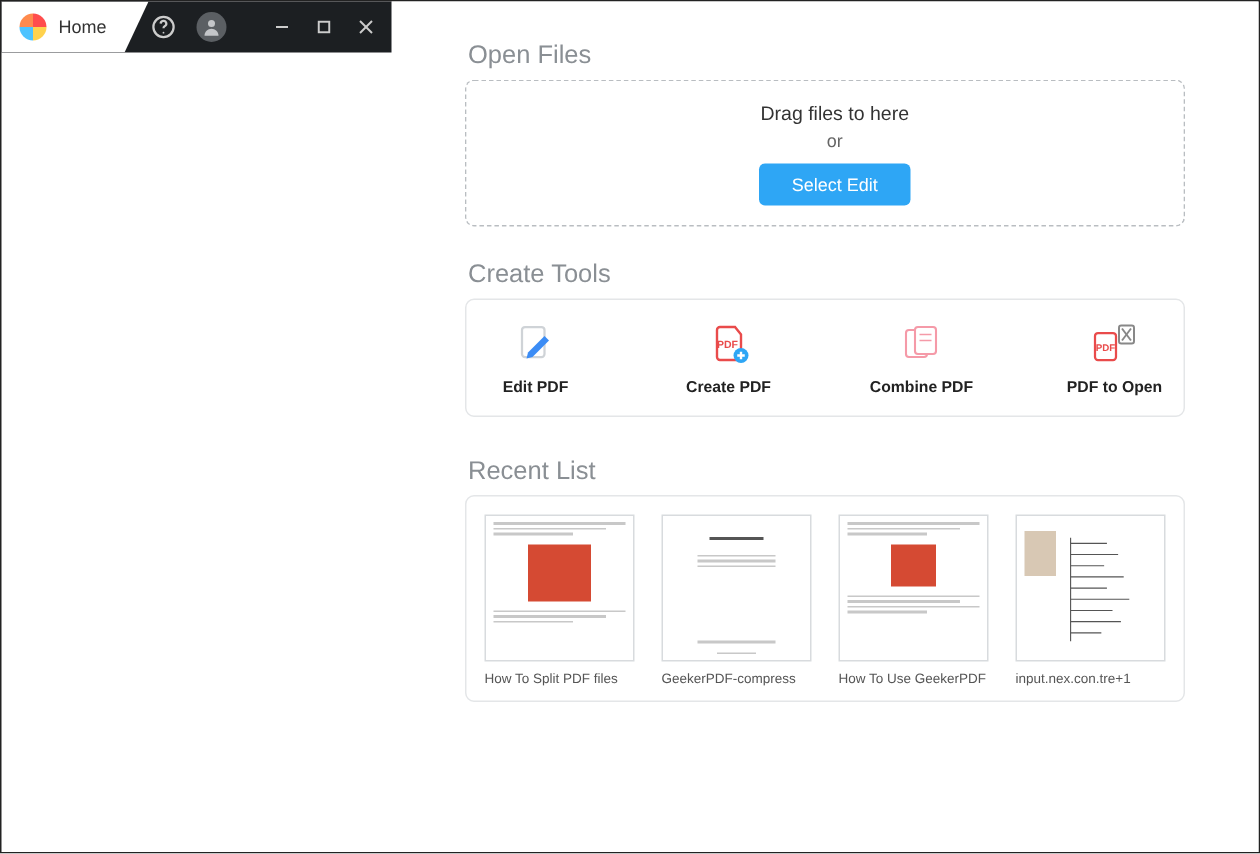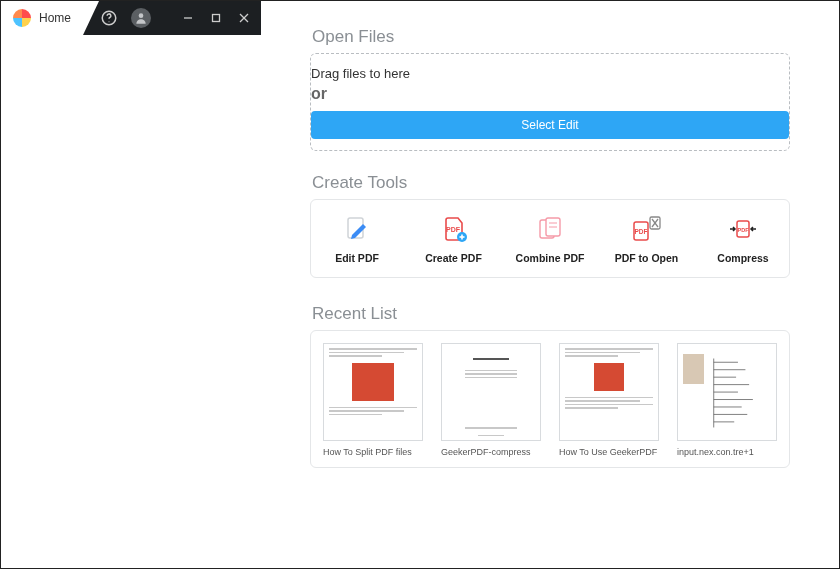--- a/index.html
+++ b/index.html
@@ -70,26 +70,27 @@
   .section-label {
     font-size: 17px;
     color: #8a8f94;
     margin: 0 0 6px 2px;
   }
   .dropzone {
     border: 1.5px dashed #b9bdc1;
     border-radius: 6px;
     height: 98px;
     display: flex; flex-direction: column;
-    justify-content: center;
+    align-items: center; justify-content: center;
     gap: 4px;
     margin-bottom: 22px;
+    padding-left: 13px;
   }
   .drop-text { font-size: 13px; color: #333; }
-  .drop-or { font-size: 16px; color: #666; font-weight: bold; }
+  .drop-or { font-size: 12px; color: #666; }
   .select-btn {
     margin-top: 4px;
     background: #2ea6f5;
     color: #fff;
     border: none;
     border-radius: 4px;
     padding: 7px 22px;
     font-size: 12px;
     cursor: pointer;
   }
@@ -256,31 +257,20 @@
               <rect x="2" y="7" width="14" height="18" rx="2" fill="none" stroke="#e94b4b" stroke-width="1.5"></rect>
               <text x="9" y="19" font-size="6.5" font-weight="700" fill="#e94b4b" text-anchor="middle">PDF</text>
               <rect x="18" y="2" width="10" height="12" rx="1.5" fill="#fff" stroke="#888" stroke-width="1.3"></rect>
               <line x1="20" y1="4" x2="26" y2="12" stroke="#888" stroke-width="1.3"></line>
               <line x1="26" y1="4" x2="20" y2="12" stroke="#888" stroke-width="1.3"></line>
             </svg>
           </div>
           <div class="tool-label">PDF to Open</div>
         </div>
 
-        <div class="tool">
-          <div class="tool-icon">
-            <svg width="30" height="28" viewBox="0 0 30 28">
-              <rect x="9" y="6" width="12" height="16" rx="2" fill="none" stroke="#e94b4b" stroke-width="1.5"></rect>
-              <text x="15" y="17" font-size="5.5" font-weight="700" fill="#e94b4b" text-anchor="middle">PDF</text>
-              <path d="M2 14 h5 m-2 -2 l2 2 l-2 2" fill="none" stroke="#222" stroke-width="1.5"></path>
-              <path d="M28 14 h-5 m2 -2 l-2 2 l2 2" fill="none" stroke="#222" stroke-width="1.5"></path>
-            </svg>
-          </div>
-          <div class="tool-label">Compress</div>
-        </div>
 
       </div>
 
       <div class="section-label">Recent List</div>
       <div class="recent-box">
 
         <div class="recent-item">
           <div class="thumb">
             <div class="thumb-line"></div>
               <div class="thumb-line md"></div>

